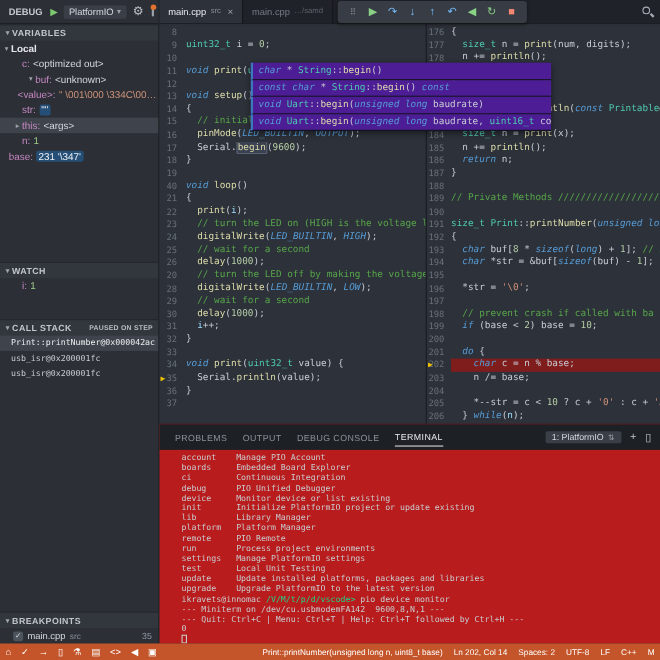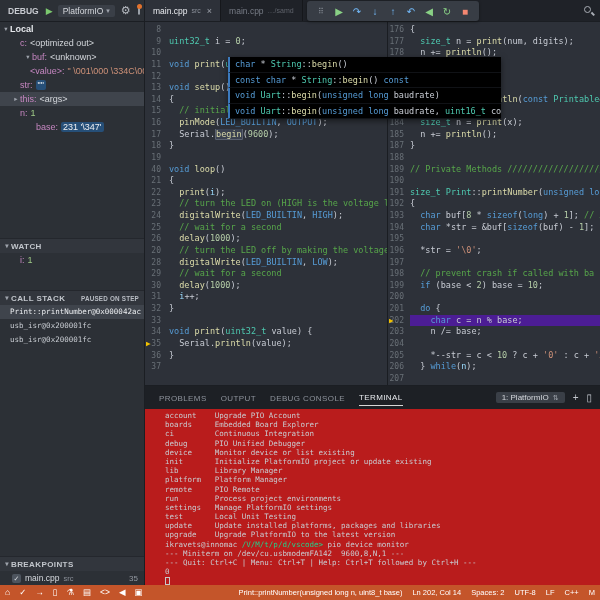--- a/index.html
+++ b/index.html
@@ -55,27 +55,27 @@
   .magnifier::after{content:"";position:absolute;left:6px;top:6px;width:4px;height:1.5px;background:#a9adb5;transform:rotate(45deg);}
   
   .editor{flex:1;display:flex;min-height:0;position:relative;background:#2d3139;}
   .pane{overflow:hidden;padding-top:2px;}
   .pane-l{width:243px;flex:0 0 243px;border-right:1px solid #1a1d22;}
   .pane-r{flex:1;}
   .cl{display:flex;height:11.63px;line-height:11.63px;font-family:"DejaVu Sans Mono",monospace;font-size:8.5px;position:relative;white-space:pre;}
   .ln{flex:0 0 24px;text-align:right;padding-right:8px;color:#697077;font-size:8px;}
   .pane-r .ln{flex:0 0 22px;padding-right:6px;}
   .ct{flex:1;overflow:hidden;}
-  .cl.cur .ct{background:#4c1d95;}
+  .cl.cur .ct{background:#7f1d1d;}
   .exarr{position:absolute;left:1px;top:0;color:#f2c200;font-size:7.5px;}
-  .sg-k{color:#569cd6;} .sg-t{color:#4ec9b0;} .sg-f{color:#dcdcaa;} .sg-n{color:#b5cea8;}
+  .sg-k{color:#569cd6;font-style:italic;} .sg-t{color:#4ec9b0;} .sg-f{color:#dcdcaa;} .sg-n{color:#b5cea8;}
   .sg-s{color:#ce9178;} .sg-c{color:#57a64a;} .sg-p{color:#c8ccd4;} .sg-v{color:#9cdcfe;}
   .sg-u{color:#dcdcaa;border:1px solid #5a6170;background:#3a4150;border-radius:1px;}
   .popup{position:absolute;left:83px;top:35px;width:273px;z-index:5;box-shadow:0 2px 6px rgba(0,0,0,.5);}
-  .pop-row{height:15.5px;line-height:15.5px;background:#000000;border-left:2px solid #3b79bd;border-bottom:1px solid #101216;padding-left:5px;font-family:"DejaVu Sans Mono",monospace;font-size:8.5px;white-space:pre;overflow:hidden;}
+  .pop-row{height:15.5px;line-height:15.5px;background:#4c1d95;border-left:2px solid #3b79bd;border-bottom:1px solid #101216;padding-left:5px;font-family:"DejaVu Sans Mono",monospace;font-size:8.5px;white-space:pre;overflow:hidden;}
   
   .panel{height:200px;flex:0 0 200px;display:flex;flex-direction:column;background:#b91c1c;border-top:1px solid #1b1e23;}
   .ptabs{height:23px;flex:0 0 23px;display:flex;align-items:center;gap:14px;padding:0 8px 0 14px;background:#1d2025;}
   .ptab{font-size:8px;letter-spacing:.4px;color:#8d929b;padding:4px 0 3px;}
   .ptab.act{color:#e8eaee;border-bottom:1px solid #d8d8d8;}
   .panel-right{margin-left:auto;display:flex;align-items:center;gap:8px;}
   .psel{background:#3a3f47;border-radius:2px;padding:1px 6px;font-size:8px;color:#d4d7dc;display:flex;align-items:center;gap:4px;}
   .psel .caret{font-size:7px;color:#9da2ab;}
   .pic{color:#c3c7cd;font-size:10px;}
   .term{flex:1;overflow:hidden;padding:2px 0 0 20px;}
@@ -100,56 +100,60 @@
         <span class="dbg-play">▶</span>
         <span class="dbg-select">
           <span>PlatformIO</span>
           <span class="caret">▾</span>
         </span>
         <span class="gear">⚙</span>
         <span class="console-ic"></span>
       </div>
       <div class="sidebar">
         <div class="sect" style="top:0;">
+          <div class="sect-h">
+            <span class="tw">▾</span>
+            <span>VARIABLES</span>
+          </div>
           <div>
               <div class="vrow" style="padding-left: 2px;">
                 <span class="tw">▾</span>
                 <span class="vscope">Local</span>
               </div>
               <div class="vrow" style="padding-left: 12px;">
                 <span class="tw"></span>
                 <span class="vname">c:</span>
                 <span class="vv-plain">&lt;optimized out&gt;</span>
               </div>
               <div class="vrow" style="padding-left: 24px;">
                 <span class="tw">▾</span>
                 <span class="vname">buf:</span>
                 <span class="vv-plain">&lt;unknown&gt;</span>
               </div>
-              <div class="vrow" style="padding-left: 22px;">
+              <div class="vrow" style="padding-left: 8px;">
                 <span class="tw"></span>
                 <span class="vname">&lt;value&gt;:</span>
                 <span class="vv-str">" \001\000 \334C\00…</span>
               </div>
               <div class="vrow" style="padding-left: 12px;">
                 <span class="tw"></span>
                 <span class="vname">str:</span>
                 <span class="vv-str chip">""</span>
               </div>
               <div class="vrow sel" style="padding-left: 12px;">
                 <span class="tw">▸</span>
                 <span class="vname">this:</span>
                 <span class="vv-plain">&lt;args&gt;</span>
               </div>
               <div class="vrow" style="padding-left: 12px;">
                 <span class="tw"></span>
                 <span class="vname">n:</span>
                 <span class="vv-num">1</span>
               </div>
-              <div class="vrow" style="padding-left: 28px;">
+              <div class="vrow" style="padding-left: 0;">
                 <span class="tw"></span>
                 <span class="vname">base:</span>
                 <span class="vv-plain chip">231 '\347'</span>
               </div>
             </div>
         </div>
         <div class="sect" style="top:216px;">
           <div class="sect-h">
             <span class="tw">▾</span>
             <span>WATCH</span>
@@ -253,20 +257,21 @@
             <div class="cl"><span class="ln">176</span><span class="ct"><span class="sg-p">{</span></span></div>
             <div class="cl"><span class="ln">177</span><span class="ct"><span class="sg-p">  </span><span class="sg-t">size_t</span><span class="sg-p"> n = </span><span class="sg-f">print</span><span class="sg-p">(num, digits);</span></span></div>
             <div class="cl"><span class="ln">178</span><span class="ct"><span class="sg-p">  n += </span><span class="sg-f">println</span><span class="sg-p">();</span></span></div>
             <div class="cl"><span class="ln">179</span><span class="ct"><span class="sg-p">  </span><span class="sg-k">return</span><span class="sg-p"> n;</span></span></div>
             <div class="cl"><span class="ln">180</span><span class="ct"><span class="sg-p">}</span></span></div>
             <div class="cl"><span class="ln">181</span><span class="ct"></span></div>
             <div class="cl"><span class="ln">182</span><span class="ct"><span class="sg-t">size_t</span><span class="sg-p"> </span><span class="sg-t">Print</span><span class="sg-p">::</span><span class="sg-f">println</span><span class="sg-p">(</span><span class="sg-k">const</span><span class="sg-p"> </span><span class="sg-t">Printable</span><span class="sg-p">&amp; x)</span></span></div>
             <div class="cl"><span class="ln">183</span><span class="ct"><span class="sg-p">{</span></span></div>
             <div class="cl"><span class="ln">184</span><span class="ct"><span class="sg-p">  </span><span class="sg-t">size_t</span><span class="sg-p"> n = </span><span class="sg-f">print</span><span class="sg-p">(x);</span></span></div>
             <div class="cl"><span class="ln">185</span><span class="ct"><span class="sg-p">  n += </span><span class="sg-f">println</span><span class="sg-p">();</span></span></div>
+            <div class="cl"><span class="ln">186</span><span class="ct"><span class="sg-p">  </span><span class="sg-k">return</span><span class="sg-p"> n;</span></span></div>
             <div class="cl"><span class="ln">187</span><span class="ct"><span class="sg-p">}</span></span></div>
             <div class="cl"><span class="ln">188</span><span class="ct"></span></div>
             <div class="cl"><span class="ln">189</span><span class="ct"><span class="sg-c">// Private Methods //////////////////////////////////</span></span></div>
             <div class="cl"><span class="ln">190</span><span class="ct"></span></div>
             <div class="cl"><span class="ln">191</span><span class="ct"><span class="sg-t">size_t</span><span class="sg-p"> </span><span class="sg-t">Print</span><span class="sg-p">::</span><span class="sg-f">printNumber</span><span class="sg-p">(</span><span class="sg-k">unsigned</span><span class="sg-p"> </span><span class="sg-k">long</span></span></div>
             <div class="cl"><span class="ln">192</span><span class="ct"><span class="sg-p">{</span></span></div>
             <div class="cl"><span class="ln">193</span><span class="ct"><span class="sg-p">  </span><span class="sg-k">char</span><span class="sg-p"> buf[</span><span class="sg-n">8</span><span class="sg-p"> * </span><span class="sg-k">sizeof</span><span class="sg-p">(</span><span class="sg-k">long</span><span class="sg-p">) + </span><span class="sg-n">1</span><span class="sg-p">]; </span><span class="sg-c">// Assumes 8-</span></span></div>
             <div class="cl"><span class="ln">194</span><span class="ct"><span class="sg-p">  </span><span class="sg-k">char</span><span class="sg-p"> *str = &amp;buf[</span><span class="sg-k">sizeof</span><span class="sg-p">(buf) - </span><span class="sg-n">1</span><span class="sg-p">];</span></span></div>
             <div class="cl"><span class="ln">195</span><span class="ct"></span></div>
             <div class="cl"><span class="ln">196</span><span class="ct"><span class="sg-p">  *str = </span><span class="sg-s">'\0'</span><span class="sg-p">;</span></span></div>
@@ -296,21 +301,21 @@
           <span class="panel-right">
             <span class="psel">
               <span>1: PlatformIO</span>
               <span class="caret">⇅</span>
             </span>
             <span class="pic">+</span>
             <span class="pic">▯</span>
           </span>
         </div>
         <div class="term">
-            <div class="trow"><span class="sg-w">account    Upgrade PIO Account</span></div>
+            <div class="trow"><span class="sg-w">account    Manage PIO Account</span></div>
             <div class="trow"><span class="sg-w">boards     Embedded Board Explorer</span></div>
             <div class="trow"><span class="sg-w">ci         Continuous Integration</span></div>
             <div class="trow"><span class="sg-w">debug      PIO Unified Debugger</span></div>
             <div class="trow"><span class="sg-w">device     Monitor device or list existing</span></div>
             <div class="trow"><span class="sg-w">init       Initialize PlatformIO project or update existing</span></div>
             <div class="trow"><span class="sg-w">lib        Library Manager</span></div>
             <div class="trow"><span class="sg-w">platform   Platform Manager</span></div>
             <div class="trow"><span class="sg-w">remote     PIO Remote</span></div>
             <div class="trow"><span class="sg-w">run        Process project environments</span></div>
             <div class="trow"><span class="sg-w">settings   Manage PlatformIO settings</span></div>

